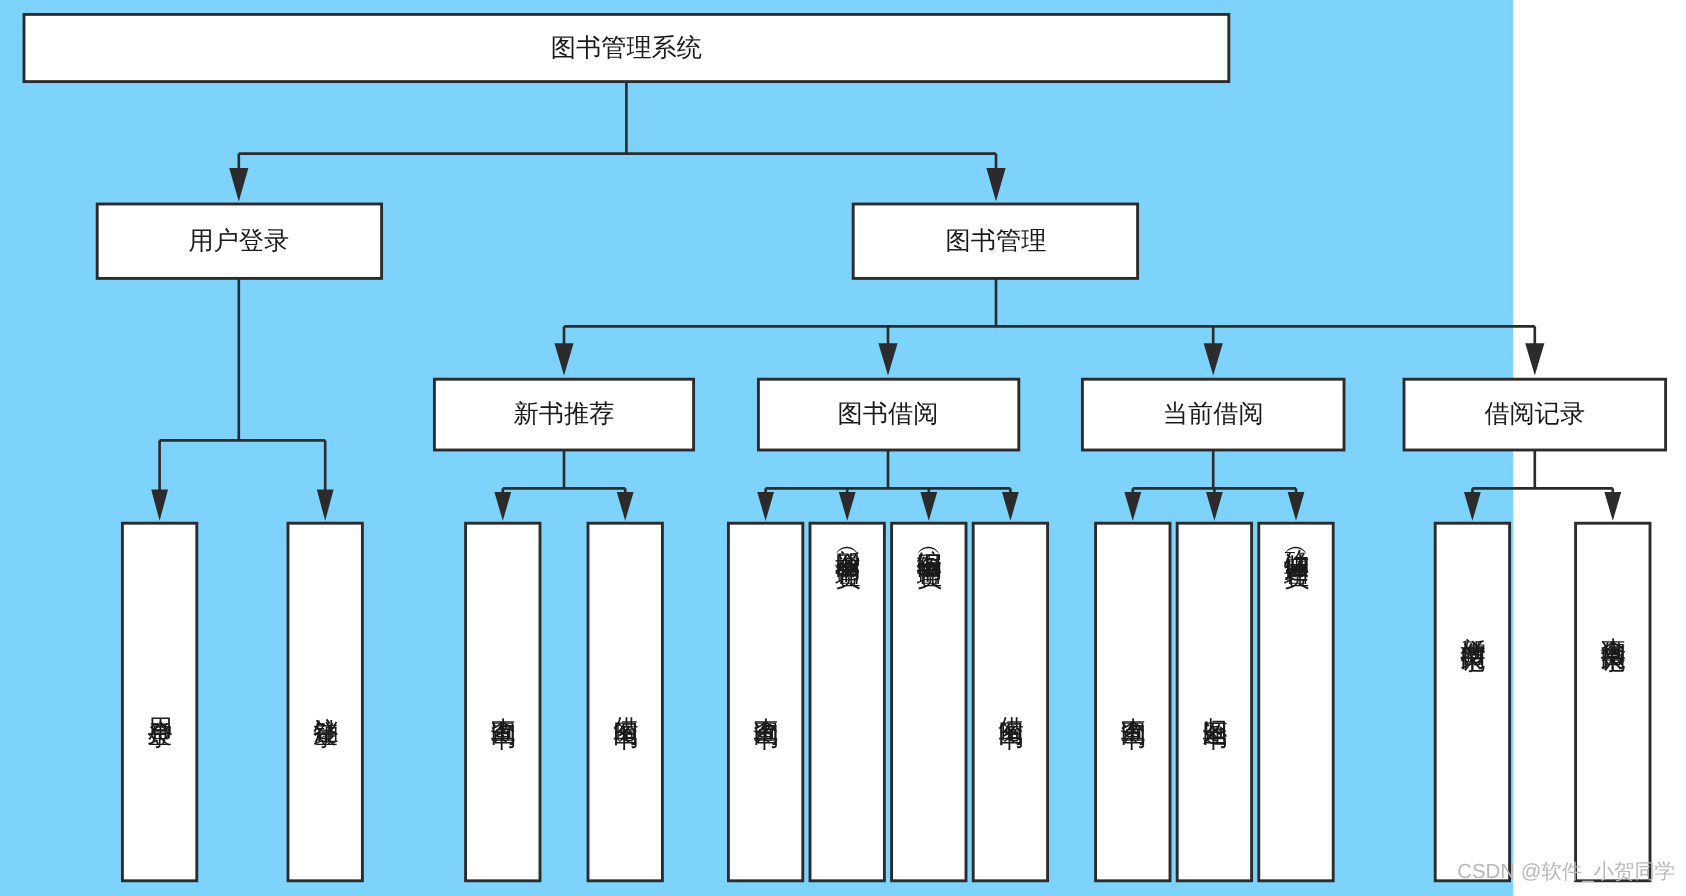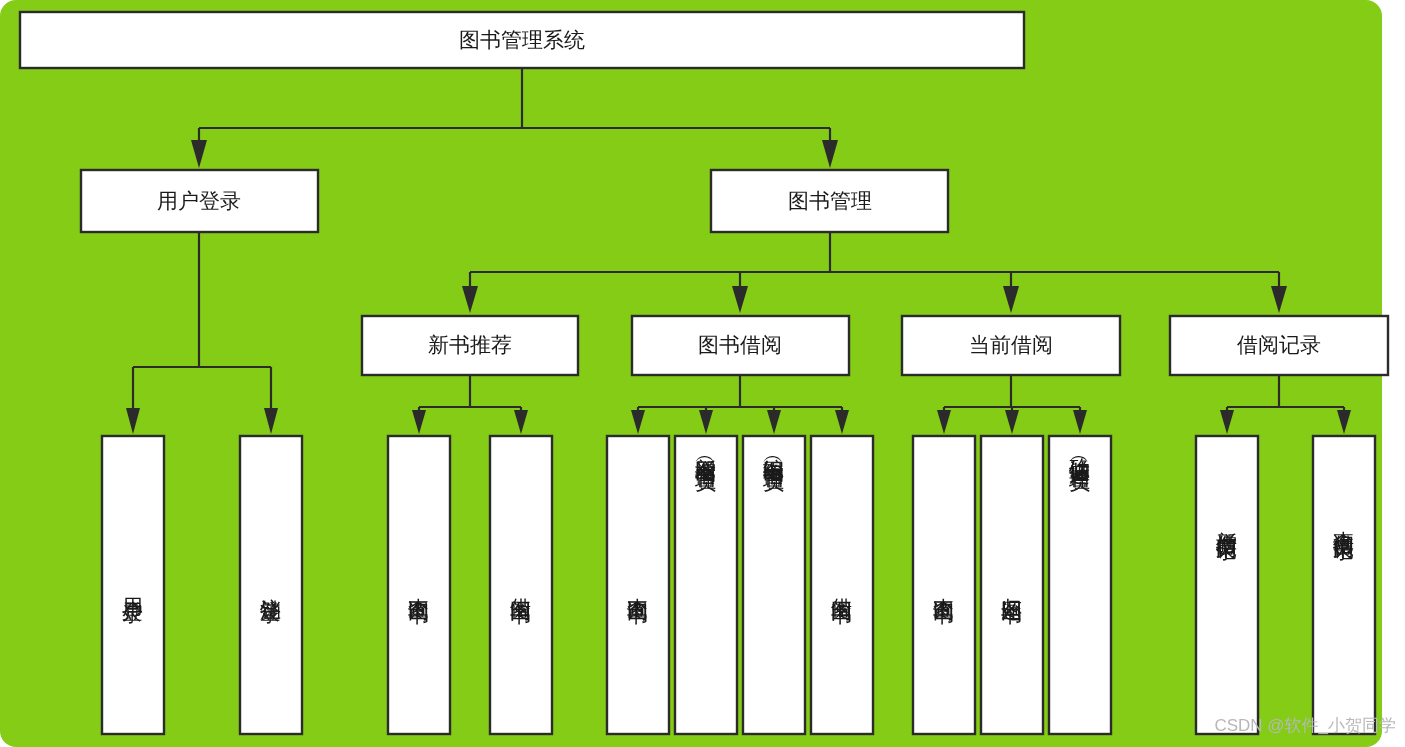--- a/index.html
+++ b/index.html
@@ -8,24 +8,23 @@
     background: #ffffff;
   }
   body {
     width: 1405px;
     height: 747px;
     overflow: hidden;
     font-family: "Liberation Sans", "DejaVu Sans", sans-serif;
   }
   #diagram-root {
     position: relative;
-    width: 1382px;
+    width: 1261px;
     height: 747px;
-    background: #84cc16;
-    border-radius: 16px;
+    background: #7dd3fc;
   }
   svg#diagram-svg {
     position: absolute;
     left: 0;
     top: 0;
     width: 1405px;
     height: 747px;
     display: block;
   }
   .node-box {

